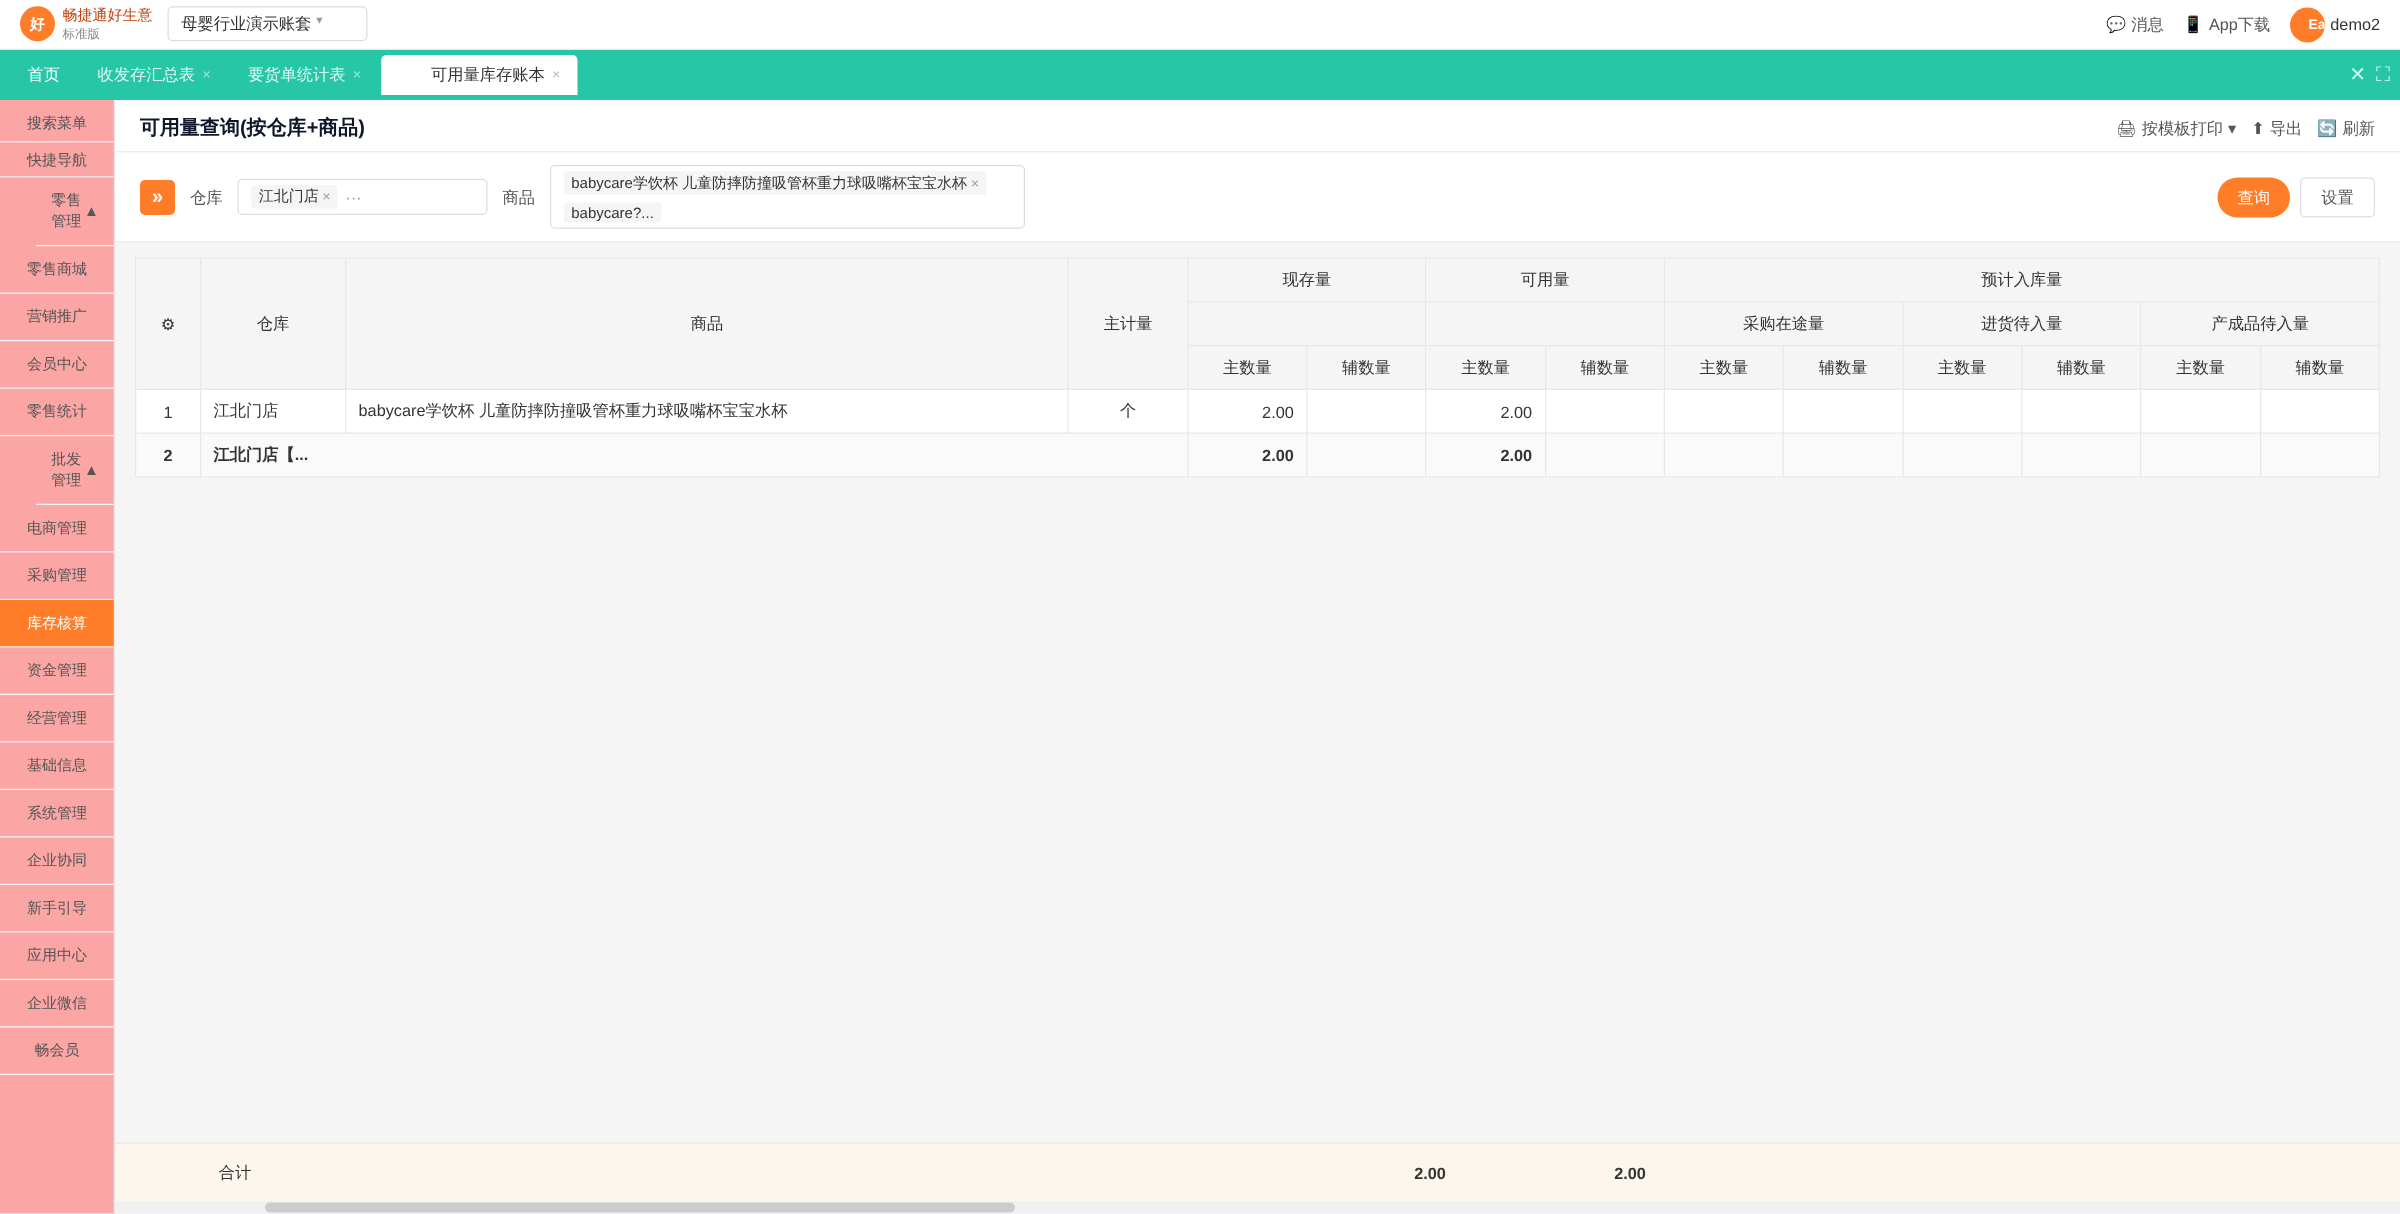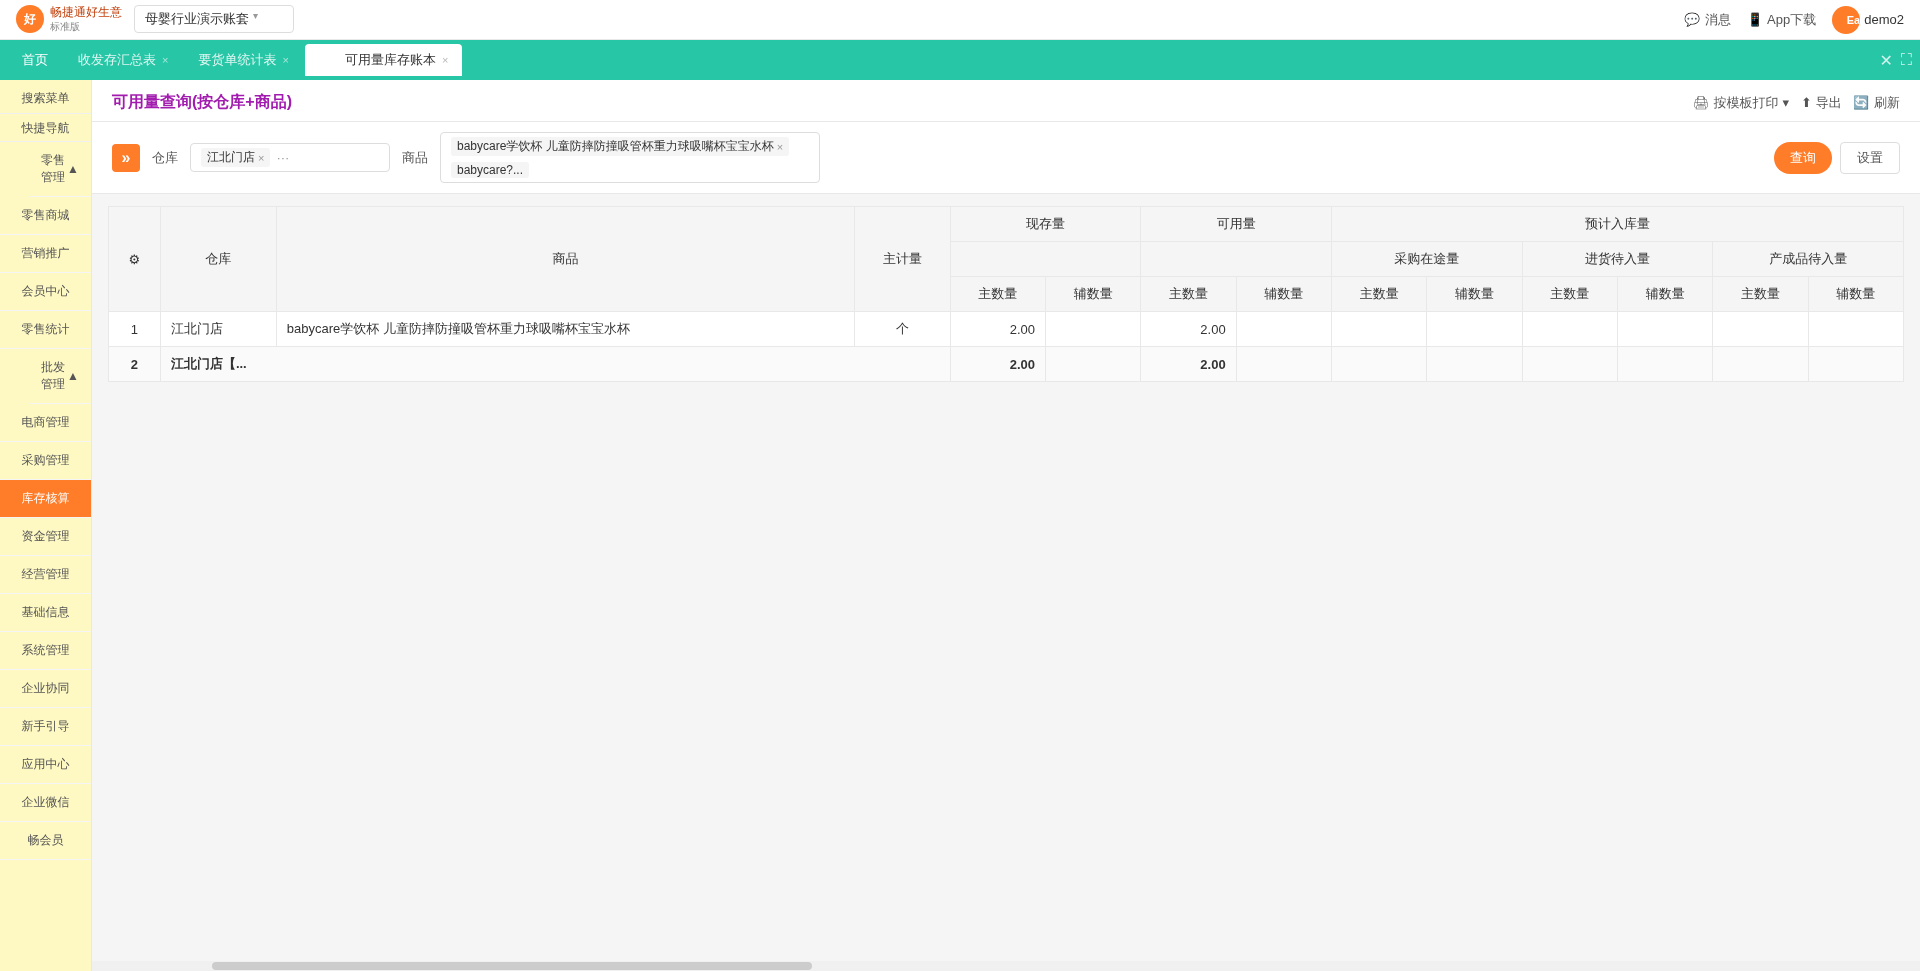--- a/index.html
+++ b/index.html
@@ -61,21 +61,21 @@
     .nav-tab-spacer { flex: 1; }
     .nav-tab-icons { display: flex; gap: 8px; align-items: center; margin-left: auto; }
     .nav-icon-btn { color: white; cursor: pointer; font-size: 16px; opacity: 0.8; }
 
     
     .main-layout { display: flex; flex: 1; overflow: hidden; }
 
     
     .sidebar {
       width: 92px;
-      background: #fef9c3;
+      background: #fca5a5;
       border-right: 1px solid #e8e8e8;
       display: flex;
       flex-direction: column;
       flex-shrink: 0;
       overflow-y: auto;
     }
     .sidebar-search {
       padding: 10px 8px 6px;
       font-size: 12px;
       color: #555;
@@ -132,21 +132,21 @@
     
     .page-header {
       background: #fff;
       padding: 12px 20px 8px;
       display: flex;
       align-items: center;
       justify-content: space-between;
       border-bottom: 1px solid #e8e8e8;
       flex-shrink: 0;
     }
-    .page-title { font-size: 16px; font-weight: 600; color: #a21caf; }
+    .page-title { font-size: 16px; font-weight: 600; color: #0f172a; }
     .page-actions { display: flex; align-items: center; gap: 12px; }
     .action-btn { display: flex; align-items: center; gap: 4px; font-size: 13px; color: #555; cursor: pointer; }
 
     
     .filter-area {
       background: #fff;
       padding: 10px 20px;
       display: flex;
       align-items: center;
       gap: 12px;
@@ -486,19 +486,41 @@
             <td></td>
             <td></td>
             <td></td>
             <td></td>
             <td></td>
           </tr>
         </tbody>
       </table>
     </div>
 
+    <div class="table-footer">
+      <table class="footer-table">
+        <tbody>
+            <tr>
+          <td style="width:40px;"></td>
+          <td style="width:80px;">合计</td>
+          <td style="flex:1; min-width:300px;"></td>
+          <td style="width:80px;"></td>
+          <td style="width:80px;" class="num-cell"><strong>2.00</strong></td>
+          <td style="width:80px;"></td>
+          <td style="width:80px;" class="num-cell"><strong>2.00</strong></td>
+          <td style="width:80px;"></td>
+          <td style="width:80px;"></td>
+          <td style="width:80px;"></td>
+          <td style="width:80px;"></td>
+          <td style="width:80px;"></td>
+          <td style="width:80px;"></td>
+          <td style="width:80px;"></td>
+        </tr>
+      </tbody>
+        </table>
+    </div>
 
     <div class="bottom-scrollbar">
       <div class="bottom-scrollbar-thumb"></div>
     </div>
 
   </div>
 </div>
 
 </body></html>

